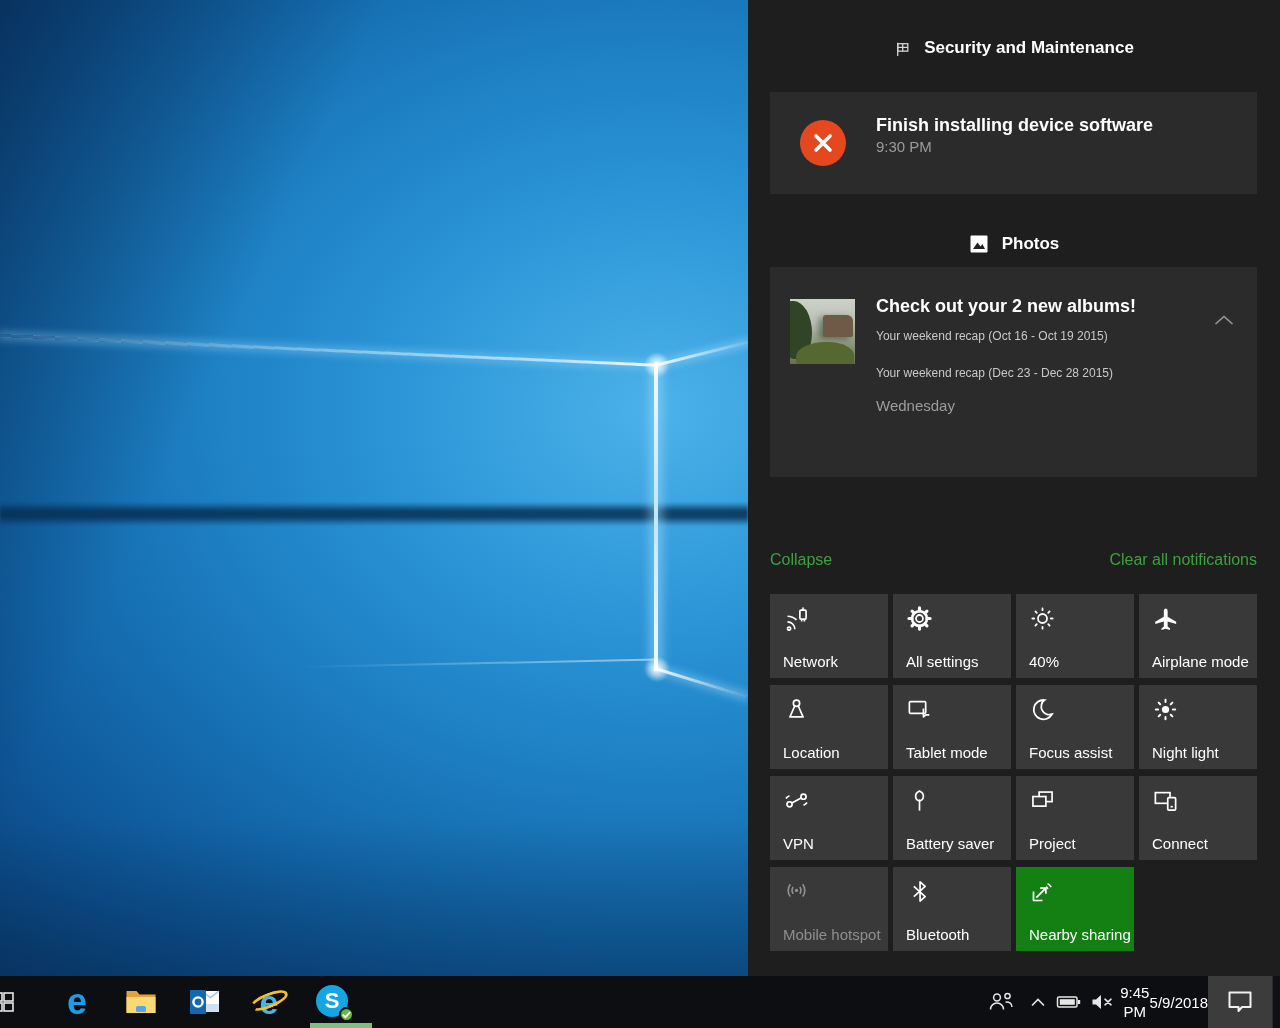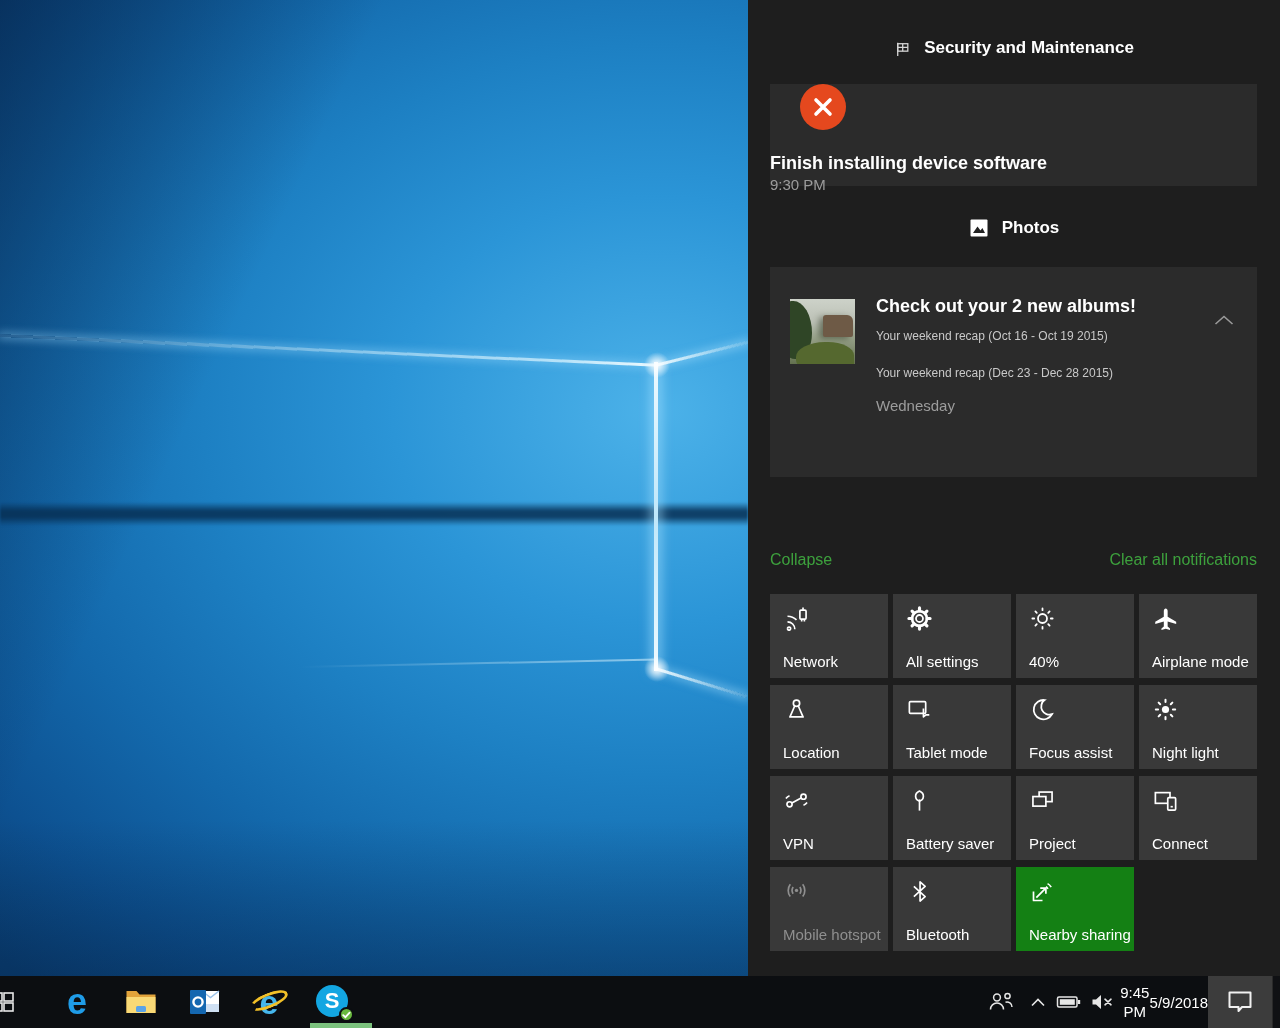--- a/index.html
+++ b/index.html
@@ -37,24 +37,24 @@
     background:radial-gradient(circle, rgba(255,255,255,.95), rgba(200,240,255,0) 70%); }
   .wp-glow.g1 { left:644px; top:352px; }
   .wp-glow.g2 { left:644px; top:656px; }
 
   
   .panel { position:absolute; left:748px; top:0; width:532px; height:976px; background:#1e1e1e; color:#fff; }
   .group-hdr { position:absolute; left:0; width:532px; display:flex; justify-content:center; align-items:center; gap:13px;
     font-size:17px; font-weight:700; color:#fff; }
   .group-hdr .hicon { display:flex; color:#d6d6d6; }
   .hdr-security { top:38px; }
-  .hdr-photos { top:218px; }
+  .hdr-photos { top:234px; }
 
   .ncard { position:absolute; left:22px; width:487px; background:#2b2b2b; }
-  .card1 { top:84px; height:102px; display:flex;flex-direction:column; }
+  .card1 { top:92px; height:102px; display:flex; }
   .card1 .badge-col { width:106px; display:flex; align-items:center; justify-content:center; }
   .err-badge { width:46px; height:46px; border-radius:50%; background:#e5481e; display:flex; align-items:center; justify-content:center; }
   .card1 .txt { padding-top:23px; }
   .n-title { font-size:18px; font-weight:700; color:#fff; }
   .n-time { font-size:15px; color:#9c9c9c; margin-top:2px; }
 
   .card2 { top:267px; height:210px; }
   .thumb { position:absolute; left:20px; top:32px; width:65px; height:65px; overflow:hidden;
     background:linear-gradient(180deg,#cdd2c9 0%,#bcc1b6 35%,#98a28a 60%,#63714f 100%); }
   .thumb .tree { position:absolute; left:-12px; top:2px; width:34px; height:58px; background:#2f4526; border-radius:40% 55% 45% 50%; }

